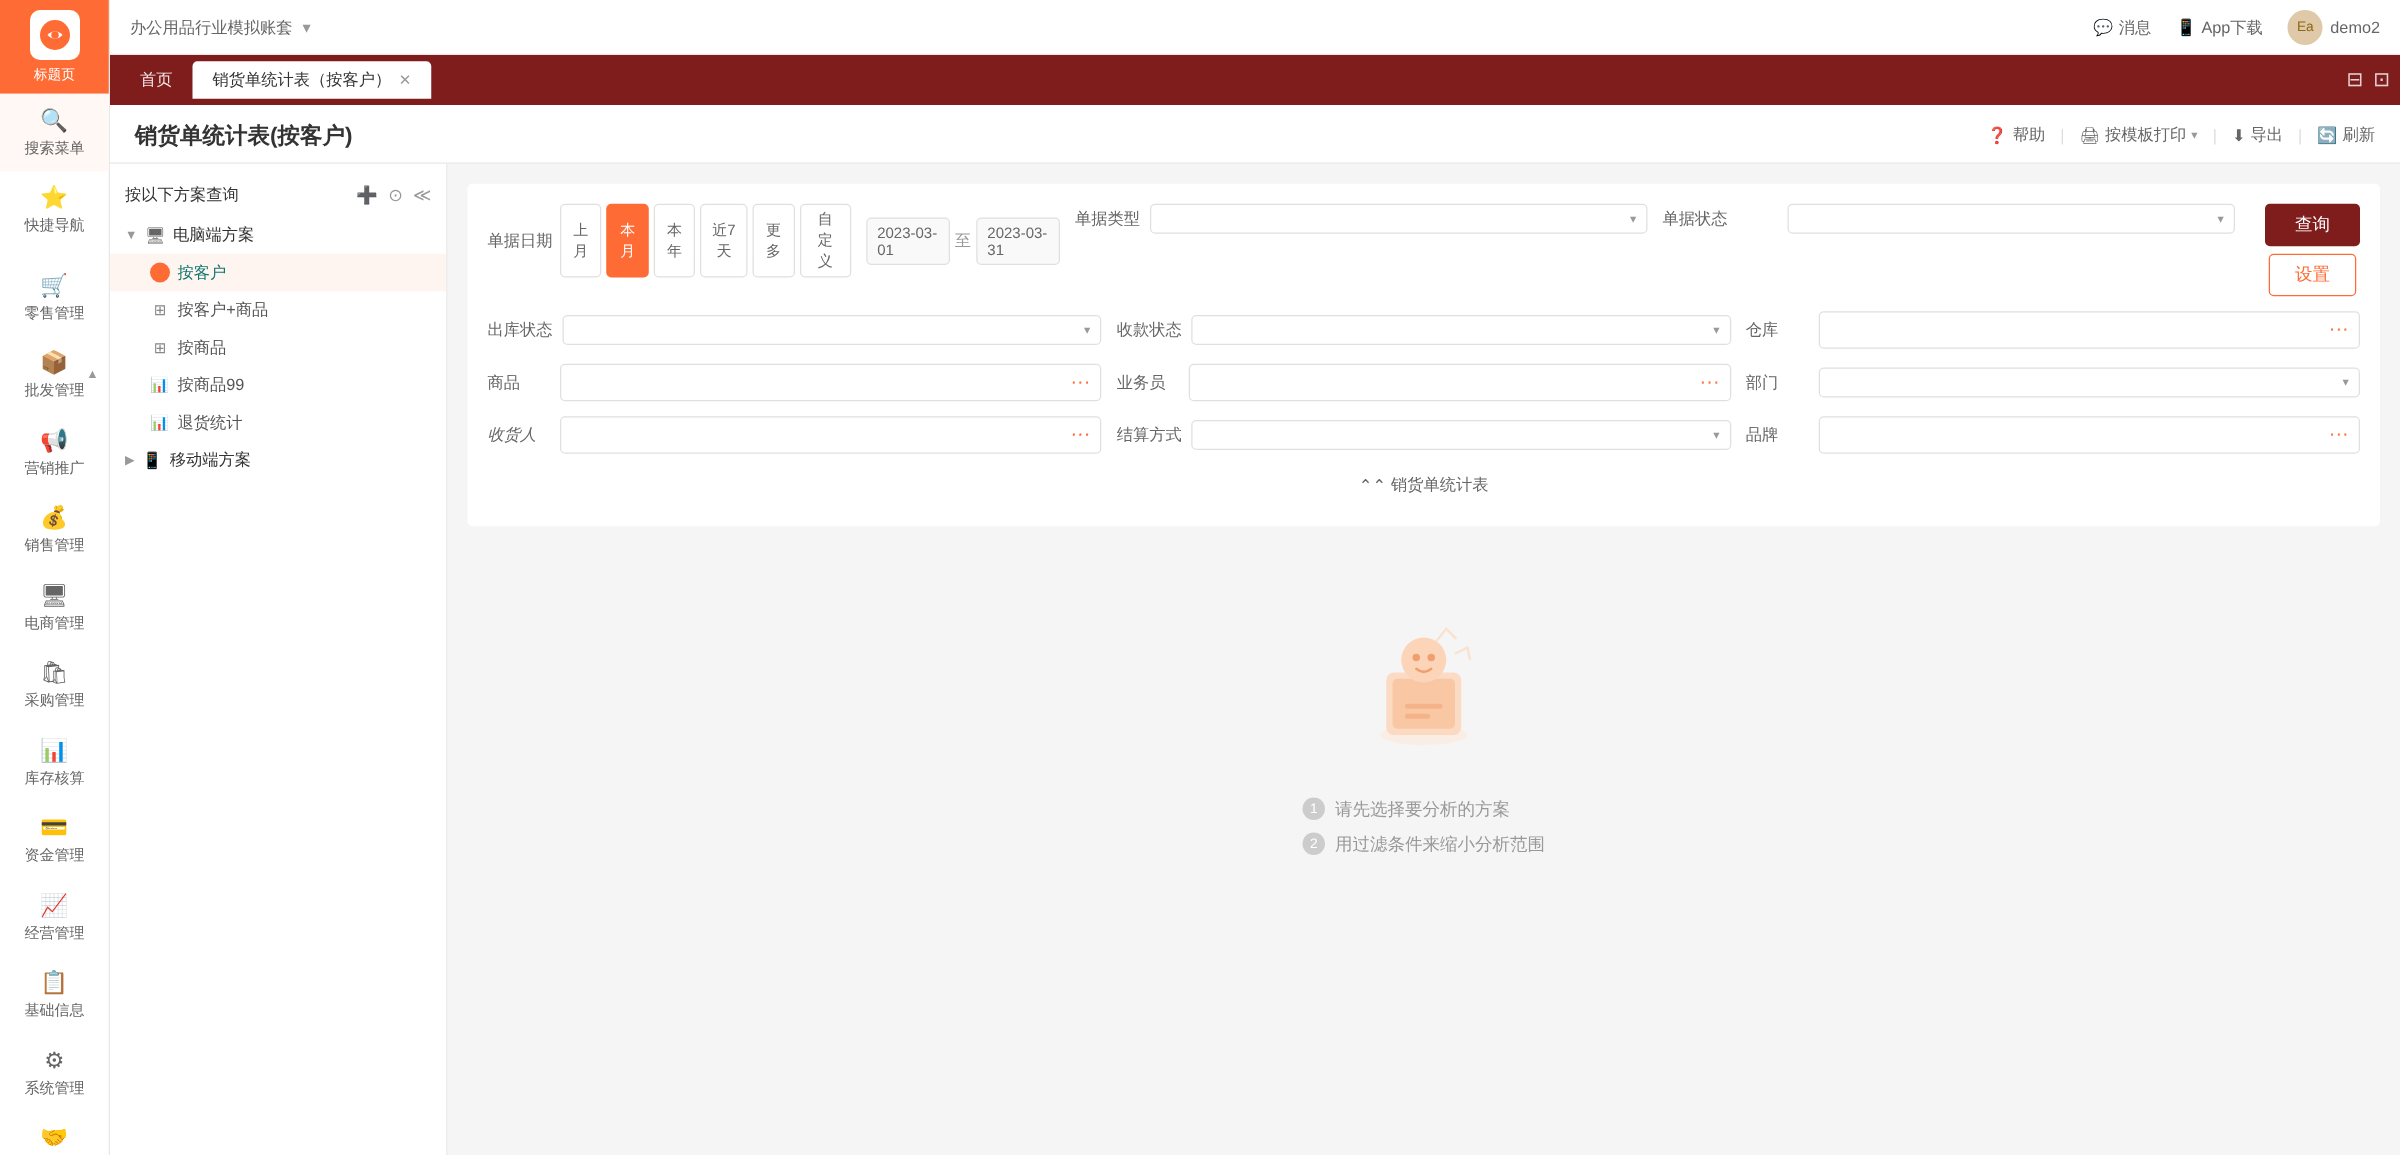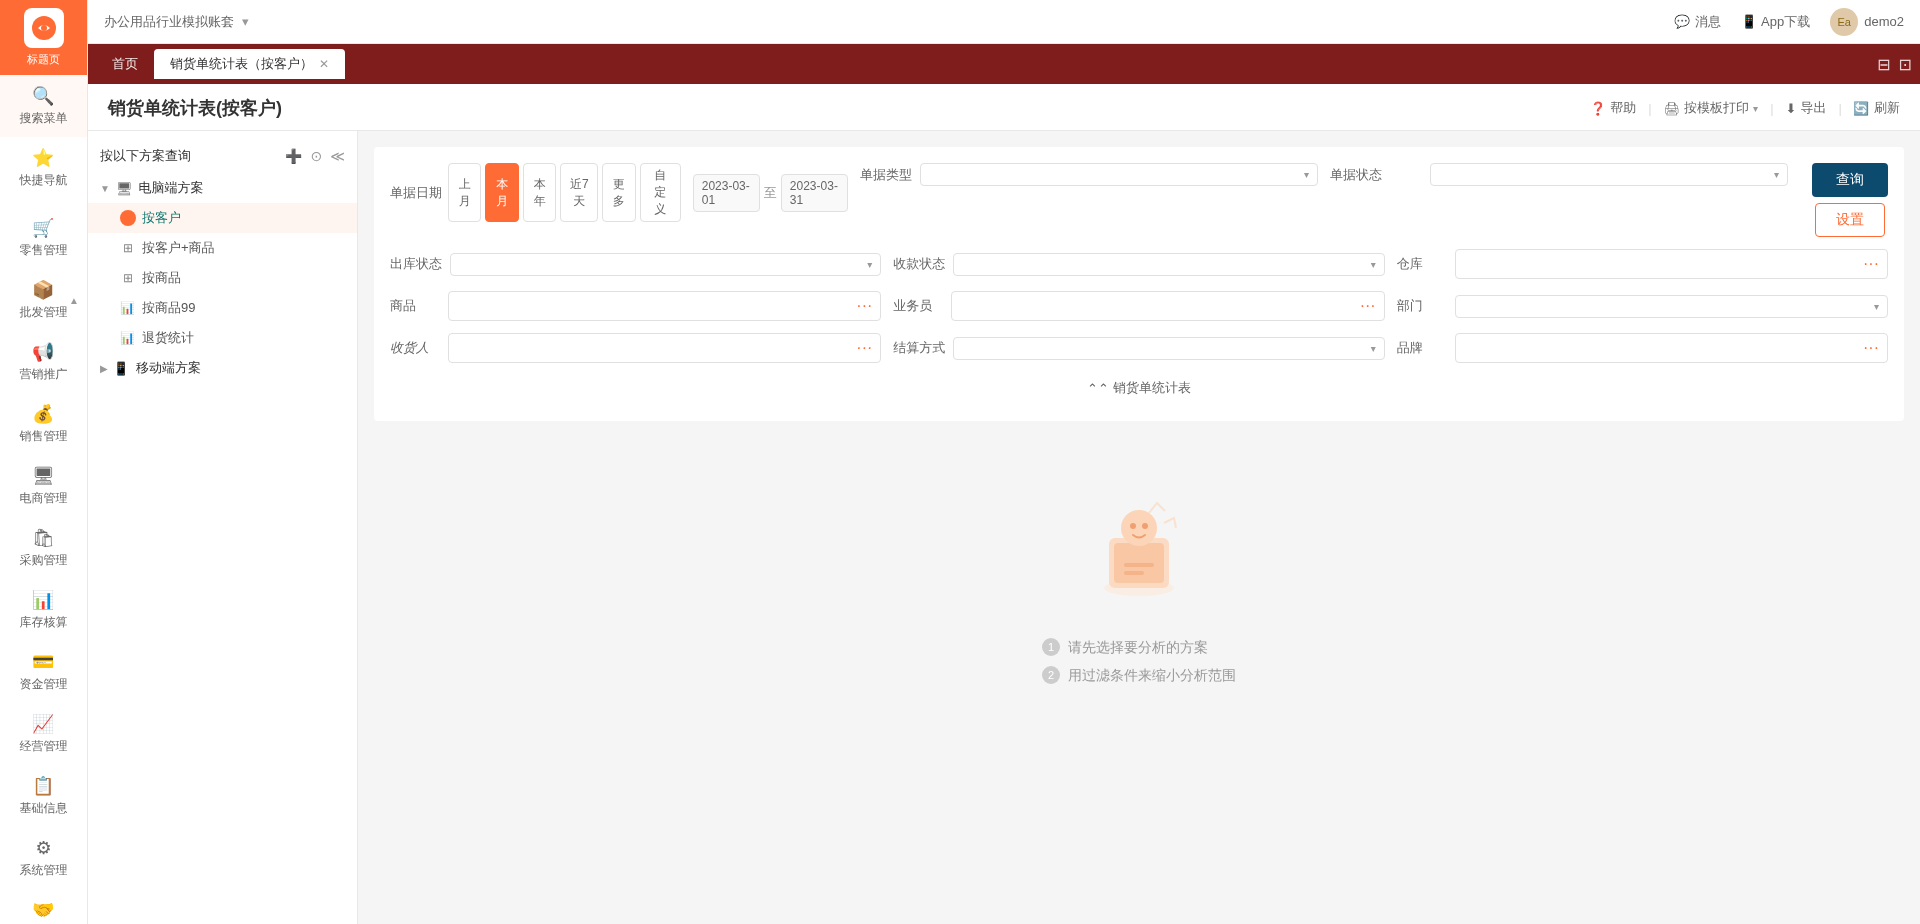--- a/index.html
+++ b/index.html
@@ -68,30 +68,30 @@
     
     .right-content { flex: 1; padding: 16px; overflow-y: auto; }
 
     
     .filter-card { background: #fff; border-radius: 4px; padding: 16px; margin-bottom: 12px; }
     .filter-label { color: #666; font-size: 13px; white-space: nowrap; margin-right: 8px; min-width: 50px; }
     .filter-control { flex: 1; border: 1px solid #e0e0e0; border-radius: 4px; padding: 5px 8px; font-size: 13px; color: #333; display: flex; align-items: center; justify-content: space-between; cursor: pointer; background: #fff; }
     .filter-control .placeholder { color: #ccc; }
     .filter-dots { color: #ff6b35; font-size: 16px; margin-left: 4px; cursor: pointer; }
     .filter-chevron { color: #999; font-size: 10px; margin-left: 4px; }
-    .date-btns { display: flex; gap: 4px; margin-right: 8px; }
+    .date-btns { display: flex; gap: 4px; margin-right: 8px; justify-content: flex-end; }
     .date-btn { padding: 3px 8px; border: 1px solid #e0e0e0; border-radius: 4px; font-size: 12px; cursor: pointer; color: #666; background: #fff; }
     .date-btn.active { background: #ff6b35; border-color: #ff6b35; color: #fff; }
     .date-input { border: 1px solid #e0e0e0; border-radius: 4px; padding: 4px 8px; font-size: 12px; color: #666; background: #f9f9f9; }
 
     
     .collapse-row { display: flex; align-items: center; justify-content: center; padding: 8px; color: #666; font-size: 13px; cursor: pointer; }
 
     
-    .query-btn { background: #0c4a6e; color: #fff; border: none; border-radius: 4px; padding: 8px 24px; font-size: 14px; cursor: pointer; white-space: nowrap; }
+    .query-btn { background: #7f1d1d; color: #fff; border: none; border-radius: 4px; padding: 8px 24px; font-size: 14px; cursor: pointer; white-space: nowrap; }
     .settings-btn { background: #fff; color: #ff6b35; border: 1px solid #ff6b35; border-radius: 4px; padding: 7px 20px; font-size: 14px; cursor: pointer; white-space: nowrap; margin-top: 6px; }
     .btn-group { display: flex; flex-direction: column; margin-left: 12px; align-items: center; flex-shrink: 0; }
 
     
     .empty-state { display: flex; flex-direction: column; align-items: center; justify-content: center; padding: 60px 20px; }
     .empty-icon { width: 120px; height: 120px; margin-bottom: 20px; }
     .empty-tips { color: #999; font-size: 14px; line-height: 2; }
     .empty-tip-item { display: flex; align-items: center; gap: 8px; }
     .tip-number { width: 18px; height: 18px; border-radius: 50%; background: #ccc; color: #fff; font-size: 11px; display: flex; align-items: center; justify-content: center; flex-shrink: 0; }
 

